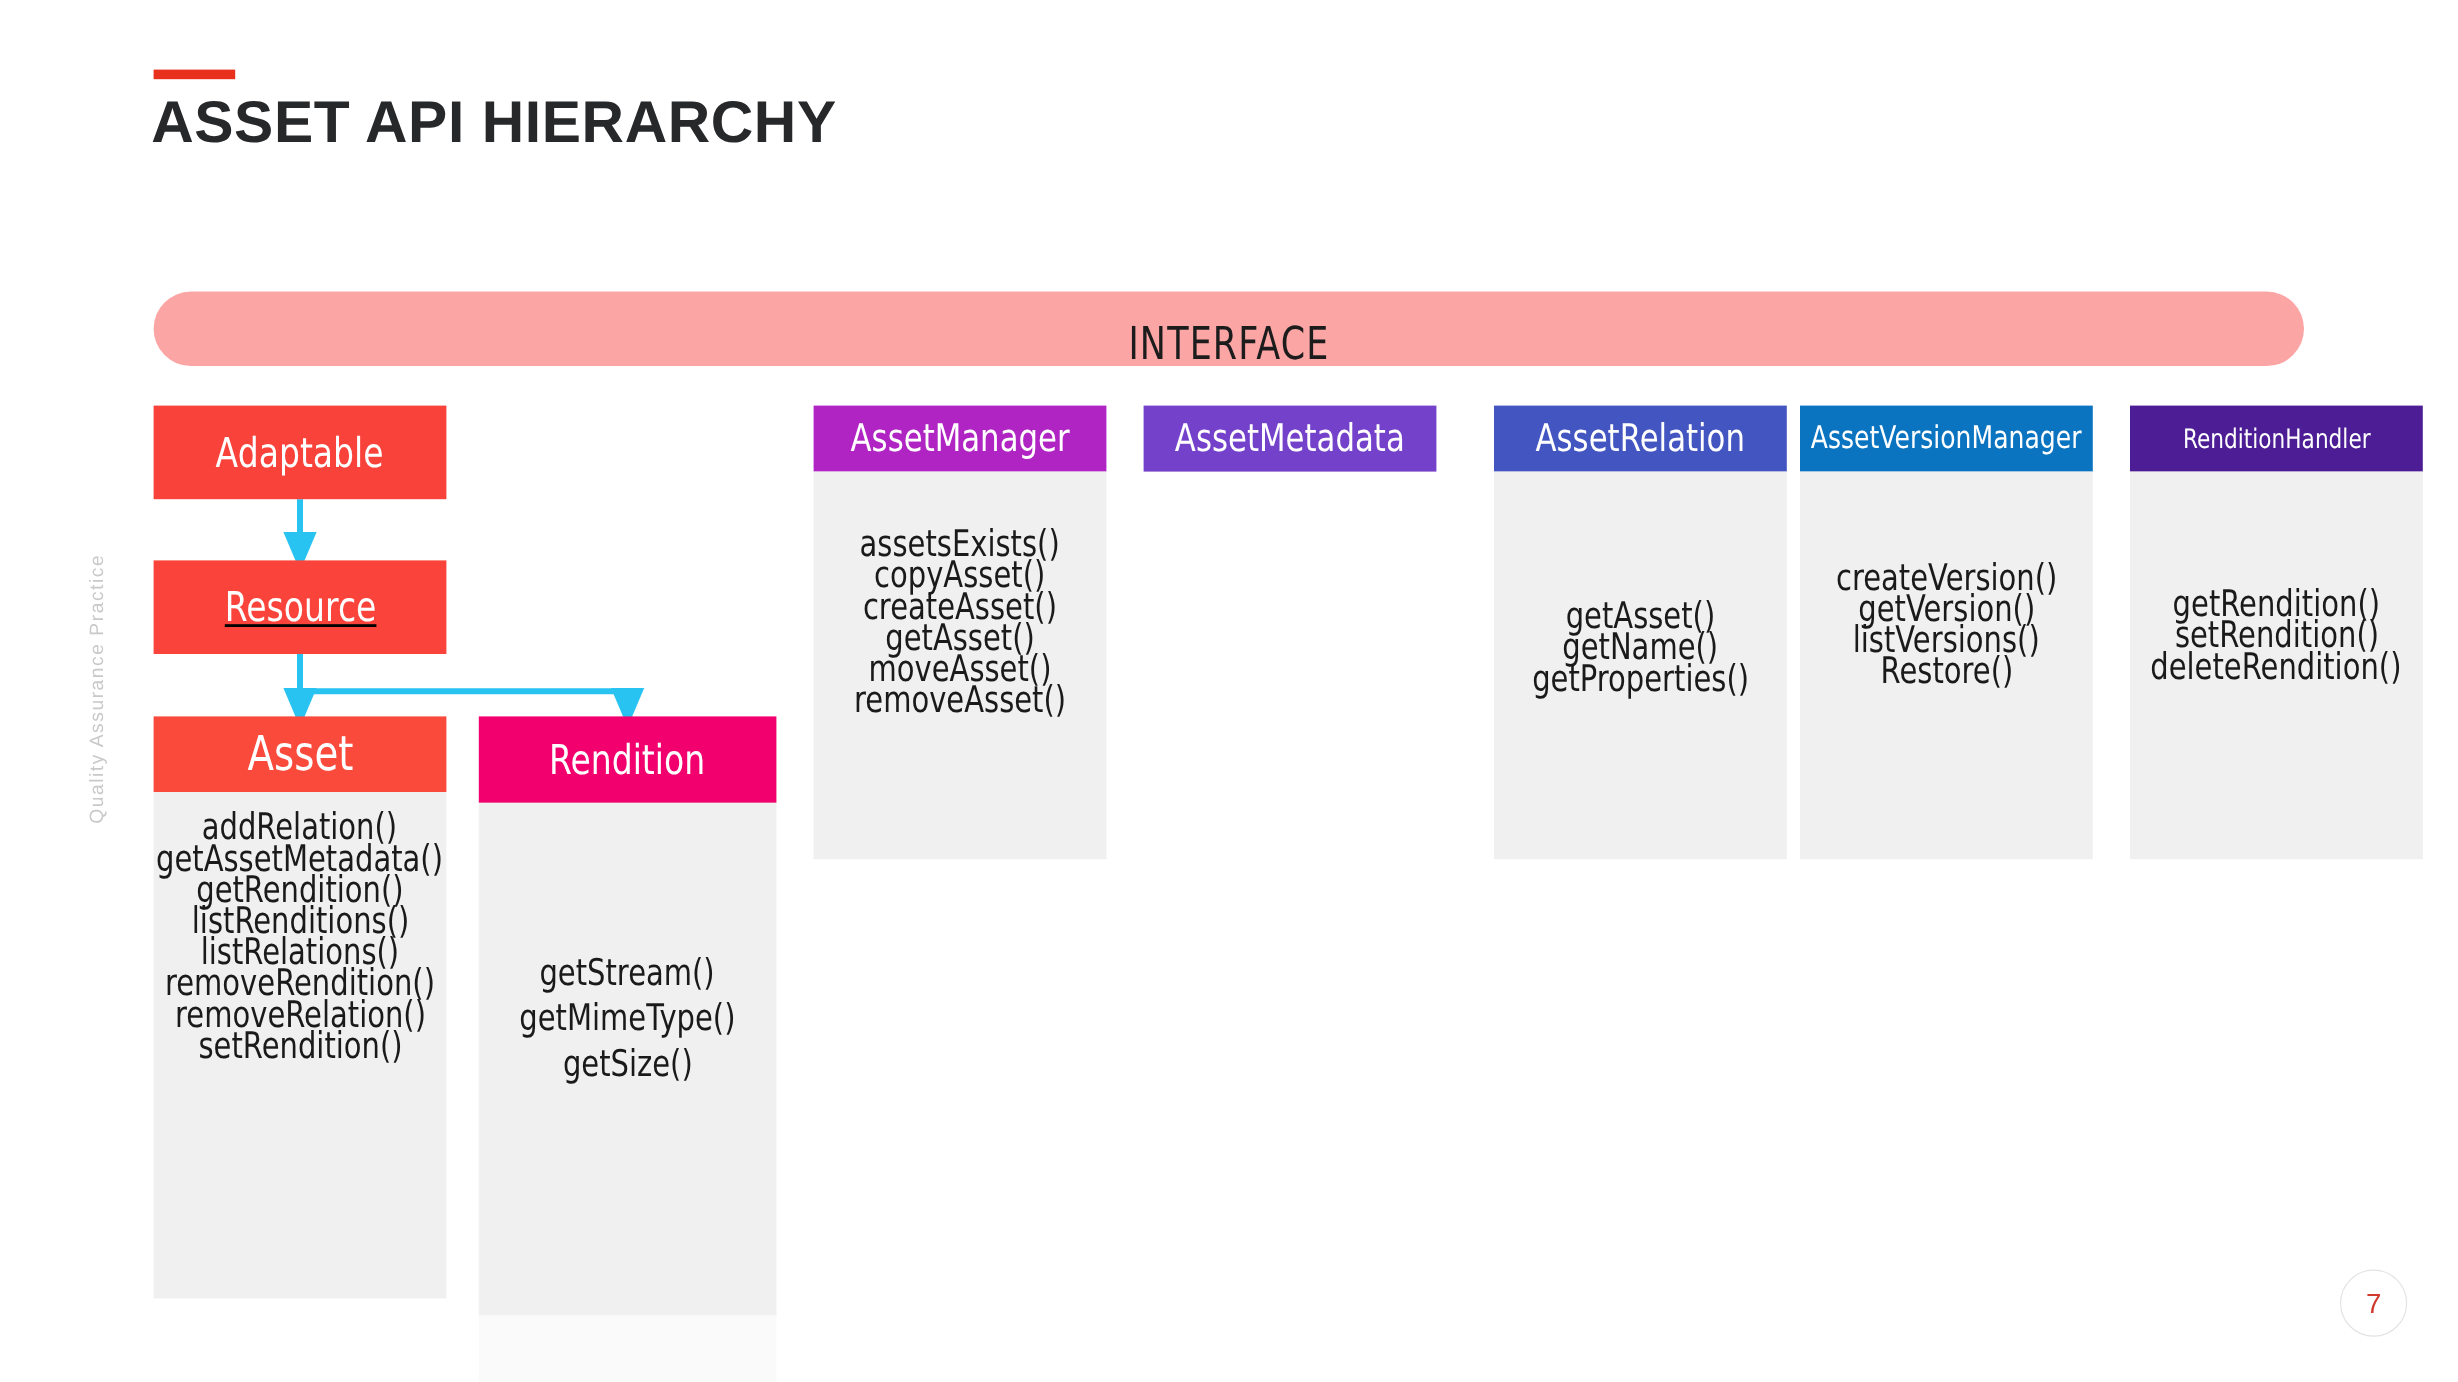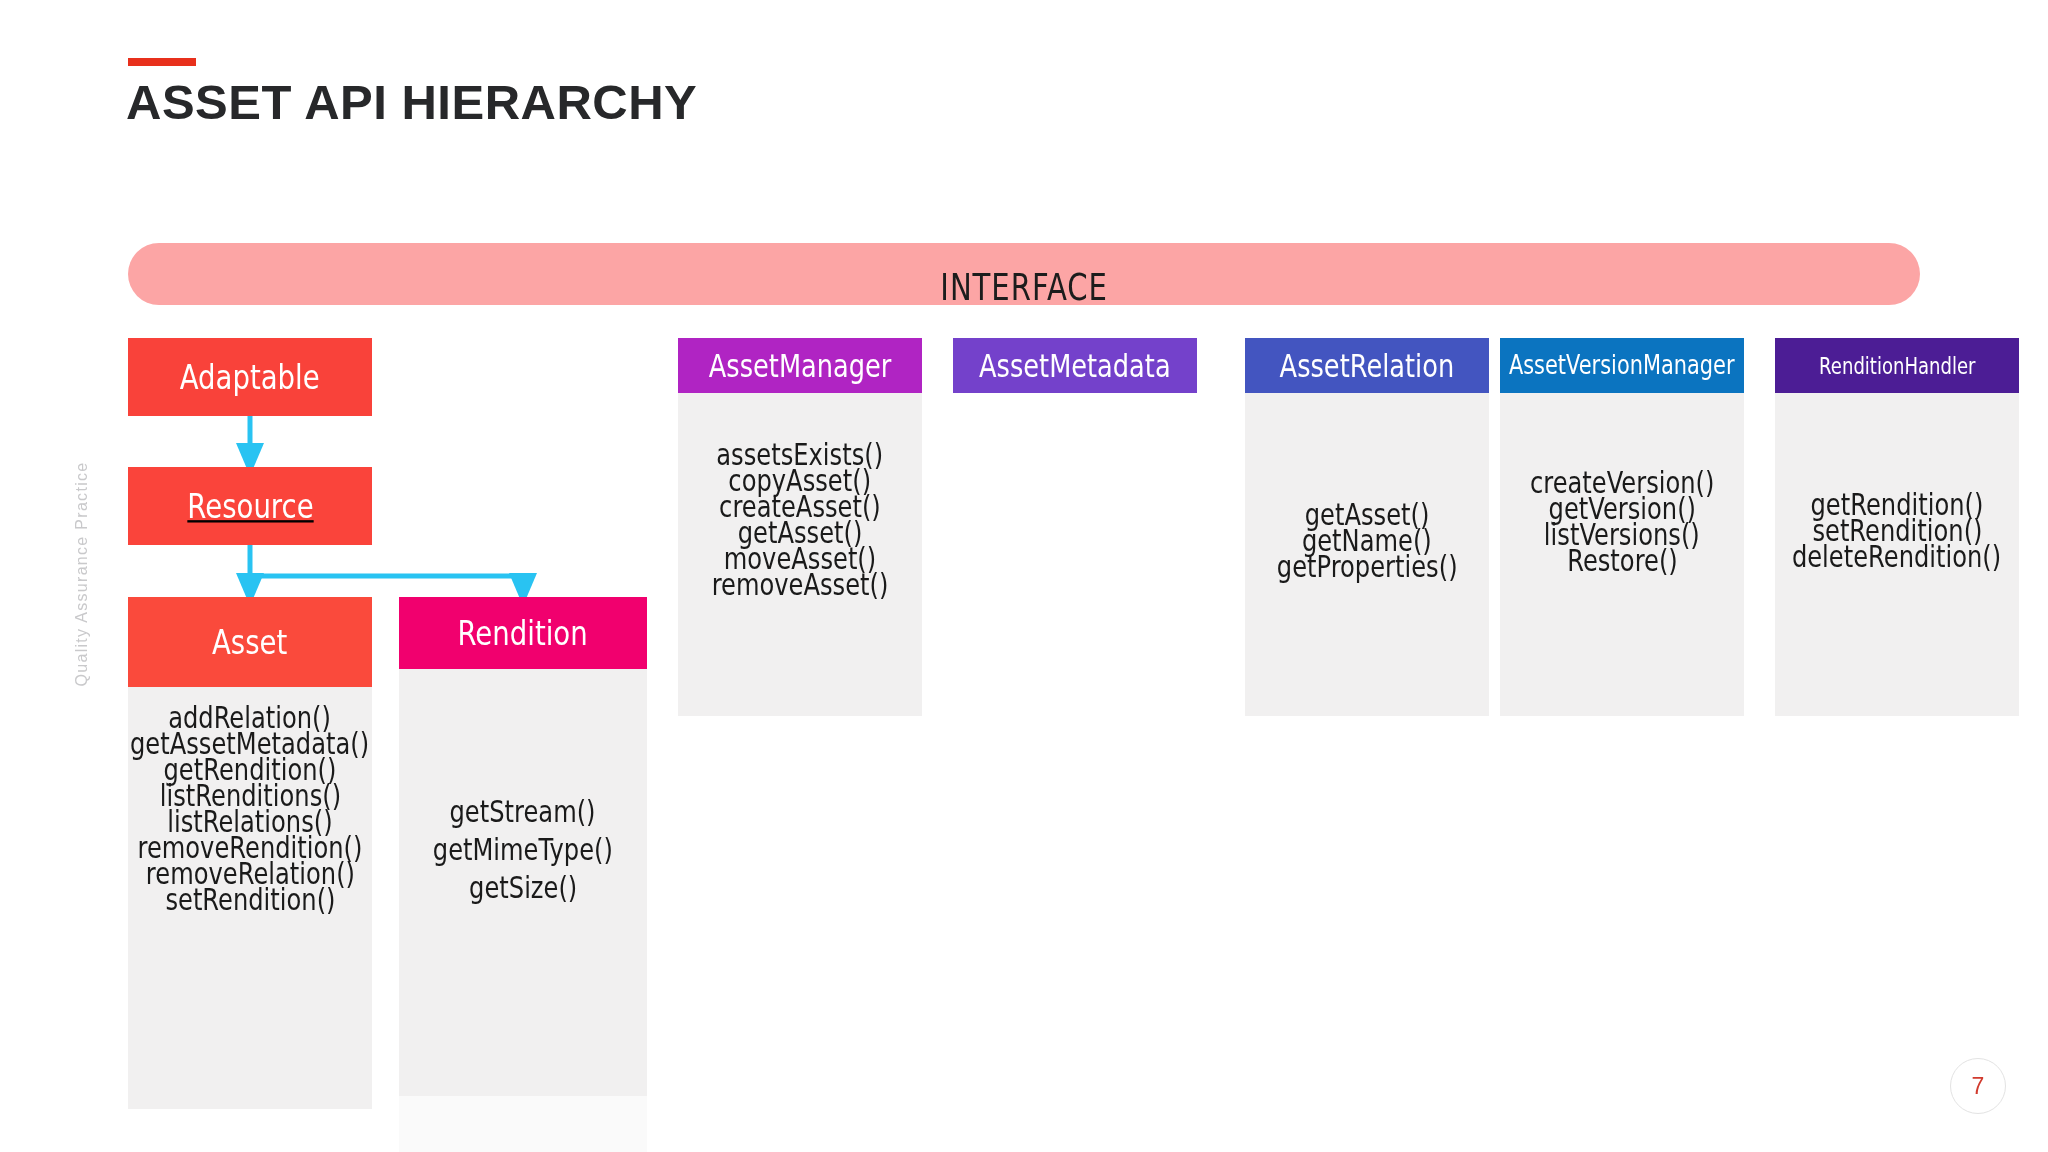--- a/index.html
+++ b/index.html
@@ -77,21 +77,21 @@
     width: 248px; height: 552px; background: #FAFAFA;
   }
 
   #card-adaptable { left: 128px; top: 338px; width: 244px; }
   #card-adaptable .card-head { height: 78px; background: #F9423A; font-size: 29px; }
 
   #card-resource { left: 128px; top: 467px; width: 244px; text-decoration: underline; }
   #card-resource .card-head { height: 78px; background: #FA443B; font-size: 29px; }
 
   #card-asset { left: 128px; top: 597px; width: 244px; }
-  #card-asset .card-head { height: 90px; background: #FA4A3C; font-size: 29px; }
+  #card-asset .card-head { height: 63px; background: #FA4A3C; font-size: 34px; }
   #card-asset .card-body { height: 422px; padding-top: 17px; font-size: 26px; line-height: 1.18; }
 
   #card-rendition { left: 399px; top: 597px; width: 248px; }
   #card-rendition .card-head { height: 72px; background: #F1006E; font-size: 29px; align-items: center; }
   #card-rendition .card-body { height: 427px; padding-top: 129px; font-size: 26px; line-height: 1.18; gap: 12px; }
 
   
   .icard { top: 338px; width: 244px; }
   .icard .card-head { height: 55px; text-align: center; }
   .icard .card-body { padding-top: 0; }

